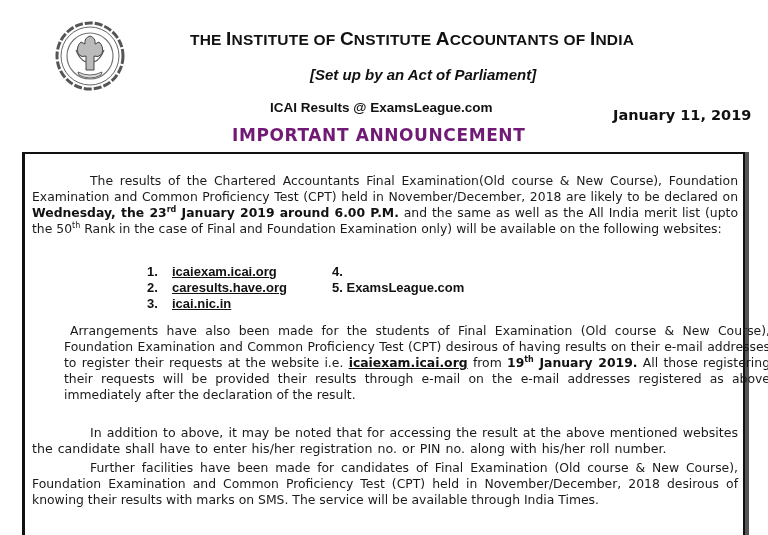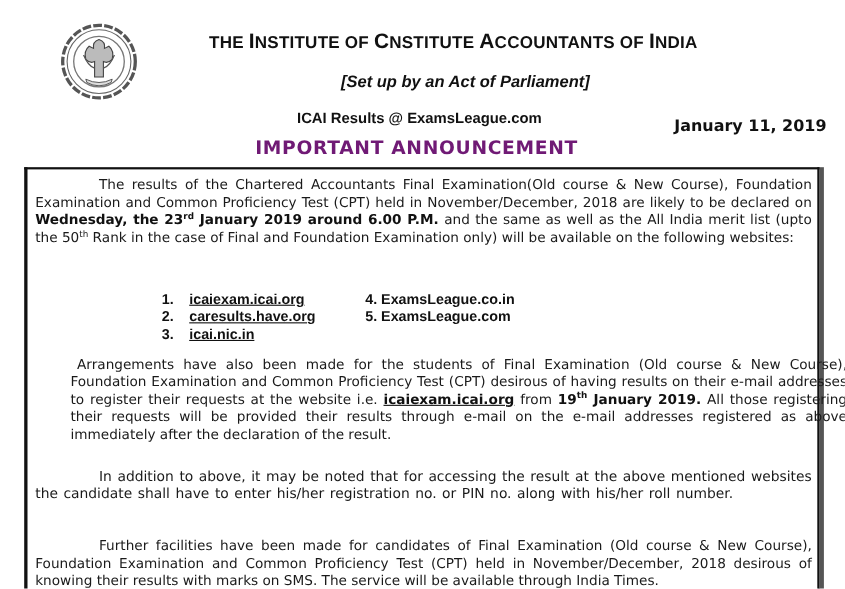--- a/index.html
+++ b/index.html
@@ -82,44 +82,44 @@
   <span>THE </span><span class="big">I</span><span>NSTITUTE OF </span><span class="big">C</span><span>NSTITUTE </span><span class="big">A</span><span>CCOUNTANTS OF </span><span class="big">I</span><span>NDIA</span>
 </div>
 
 <div class="subtitle">[Set up by an Act of Parliament]</div>
 <div class="watermark">ICAI Results @ ExamsLeague.com</div>
 <div class="date">January 11, 2019</div>
 <div class="announce">IMPORTANT ANNOUNCEMENT</div>
 
 <div class="box"></div>
 
-<div class="para" style="top:160px;">
+<div class="para" style="top:173px;">
   <span class="ind"></span><span>The results of the Chartered Accountants Final Examination(Old course &amp; New Course), Foundation Examination  and Common Proficiency Test (CPT) held in November/December, 2018  are likely to be declared on </span><b>Wednesday, the 23</b><b><sup>rd</sup></b><b> January 2019 around 6.00 P.M.</b><span> and the same as well as the All India merit list (upto the 50</span><sup>th</sup><span> Rank in the case of Final and Foundation Examination only) will be available on the following websites:</span>
 </div>
 
 <div class="sites">
   <div class="row">
     <span class="num">1.</span>
     <span class="col1"><a>icaiexam.icai.org</a></span>
-    <span>4.</span>&nbsp;<span>ExamsLeague.co.in</span>
+    <span>4.</span>&nbsp;
   </div>
   <div class="row">
     <span class="num">2.</span>
     <span class="col1"><a>caresults.have.org</a></span>
     <span>5.</span>&nbsp;<span>ExamsLeague.com</span>
   </div>
   <div class="row">
     <span class="num">3.</span>
     <span class="col1"><a>icai.nic.in</a></span>
   </div>
 </div>
 
 <div class="para" style="top:323px;margin-left:32px;">
   <span class="ind-s"></span><span>Arrangements have also been made for the students of Final Examination (Old course &amp; New Course), Foundation Examination and Common Proficiency Test (CPT) desirous of having results on their e-mail addresses to register their requests at the website i.e. </span><span class="u">icaiexam.icai.org</span><span>  from </span><b>19</b><b><sup>th</sup></b><b> January 2019.</b><span> All those registering their requests will be provided their results through e-mail on the e-mail addresses registered as above immediately after the declaration of the result.</span>
 </div>
 
 <div class="para bold-para" style="top:425px;">
   <span class="ind"></span><span>In addition to above, it may be noted that for accessing the result at the above mentioned websites the candidate shall have to enter his/her registration no. or PIN no. along with his/her roll number.</span>
 </div>
 
-<div class="para" style="top:488px;">
+<div class="para" style="top:460px;">
   <span class="ind"></span><span>Further facilities have been made for candidates of Final Examination (Old course &amp; New Course), Foundation Examination and Common Proficiency Test (CPT) held in November/December, 2018 desirous of knowing their results with marks on SMS. The service will be available through India Times.</span>
 </div>
 
 </body></html>

